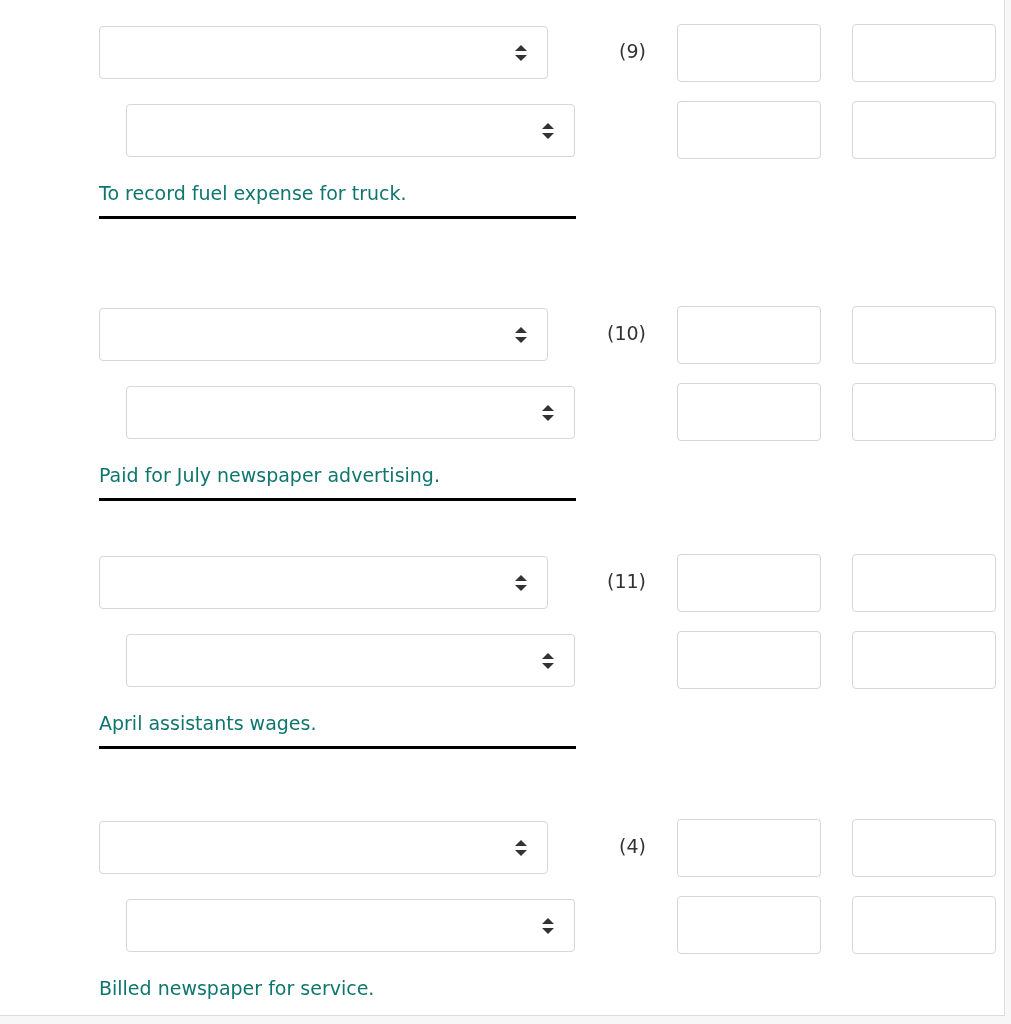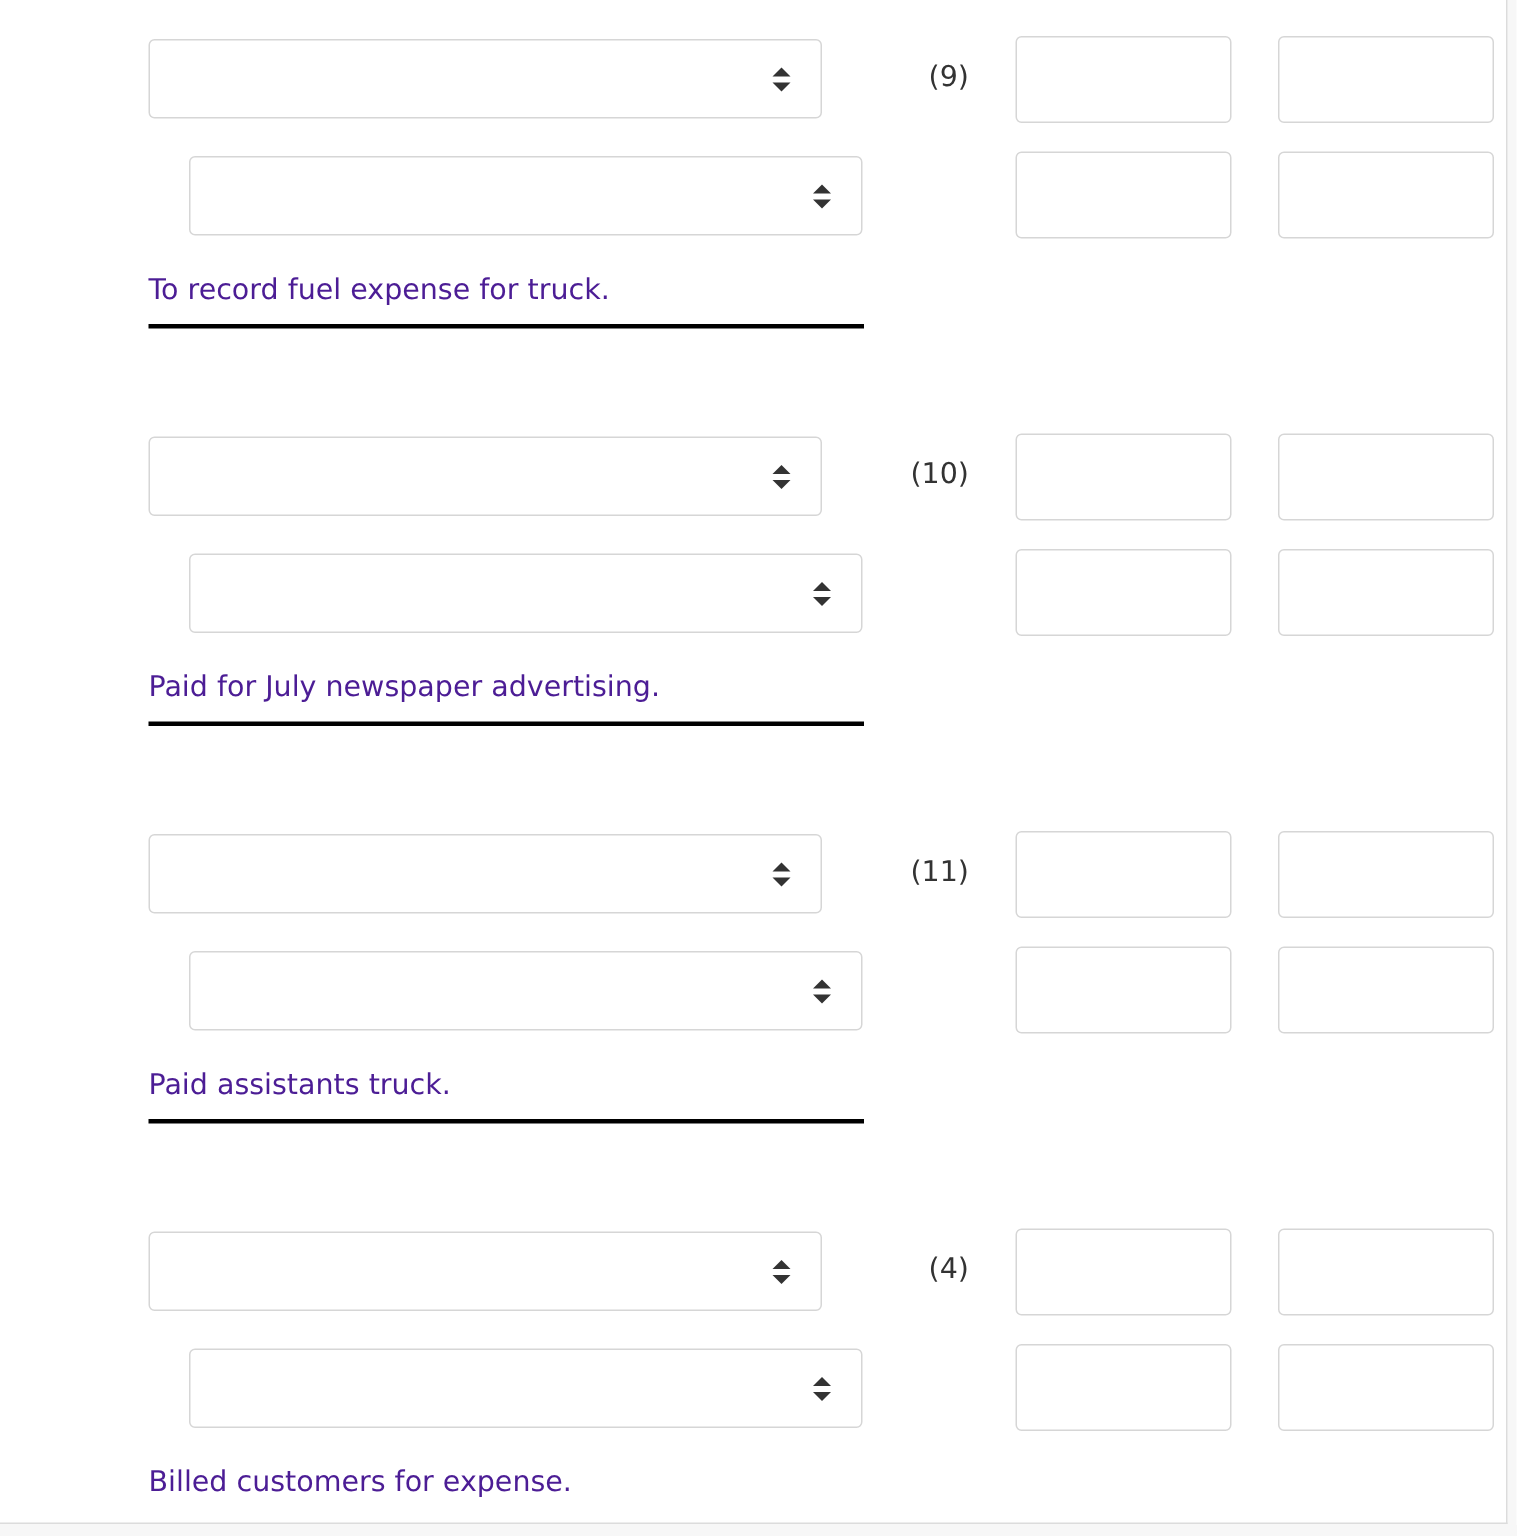--- a/index.html
+++ b/index.html
@@ -43,21 +43,21 @@
     position:absolute; width:144px; height:58px;
     border:1px solid #d6d6d6; border-radius:4px; background:#fff;
     box-sizing:border-box; padding:0 8px; font-size:16px; outline:none;
   }
   .amt.c1 { left:677px; }
   .amt.c2 { left:852px; }
   .amt.r1 { top:-2px; }
   .amt.r2 { top:75px; }
   .desc {
     position:absolute; left:99px; top:155px; width:477px;
-    font-size:19px; color:#4c1d95; line-height:24px;
+    font-size:19px; color:#0f766e; line-height:24px;
   }
   .rule {
     position:absolute; left:99px; top:190px; width:477px; height:3px; background:#000;
   }
 </style>
 </head>
 <body>
 
 <div class="panel">
 
@@ -70,21 +70,21 @@
     </div>
     <div class="num">(9)</div>
     <input class="amt c1 r1" value="" style="">
     <input class="amt c2 r1" value="" style="">
     <input class="amt c1 r2" value="" style="">
     <input class="amt c2 r2" value="" style="">
     <div class="desc">To record fuel expense for truck.</div>
     <div class="rule"></div>
   </div>
 
-  <div class="entry" style="top:291px;">
+  <div class="entry" style="top:308px;">
     <div class="select debit">
       <span class="arrows"></span>
     </div>
     <div class="select credit">
       <span class="arrows"></span>
     </div>
     <div class="num">(10)</div>
     <input class="amt c1 r1" value="" style="">
     <input class="amt c2 r1" value="" style="">
     <input class="amt c1 r2" value="" style="">
@@ -98,32 +98,32 @@
       <span class="arrows"></span>
     </div>
     <div class="select credit">
       <span class="arrows"></span>
     </div>
     <div class="num">(11)</div>
     <input class="amt c1 r1" value="" style="">
     <input class="amt c2 r1" value="" style="">
     <input class="amt c1 r2" value="" style="">
     <input class="amt c2 r2" value="" style="">
-    <div class="desc">Paid assistants truck.</div>
+    <div class="desc">April assistants wages.</div>
     <div class="rule"></div>
   </div>
 
   <div class="entry" style="top:821px;">
     <div class="select debit">
       <span class="arrows"></span>
     </div>
     <div class="select credit">
       <span class="arrows"></span>
     </div>
     <div class="num">(4)</div>
     <input class="amt c1 r1" value="" style="">
     <input class="amt c2 r1" value="" style="">
     <input class="amt c1 r2" value="" style="">
     <input class="amt c2 r2" value="" style="">
-    <div class="desc">Billed customers for expense.</div>
+    <div class="desc">Billed newspaper for service.</div>
   </div>
 
 </div>
 
 </body></html>

